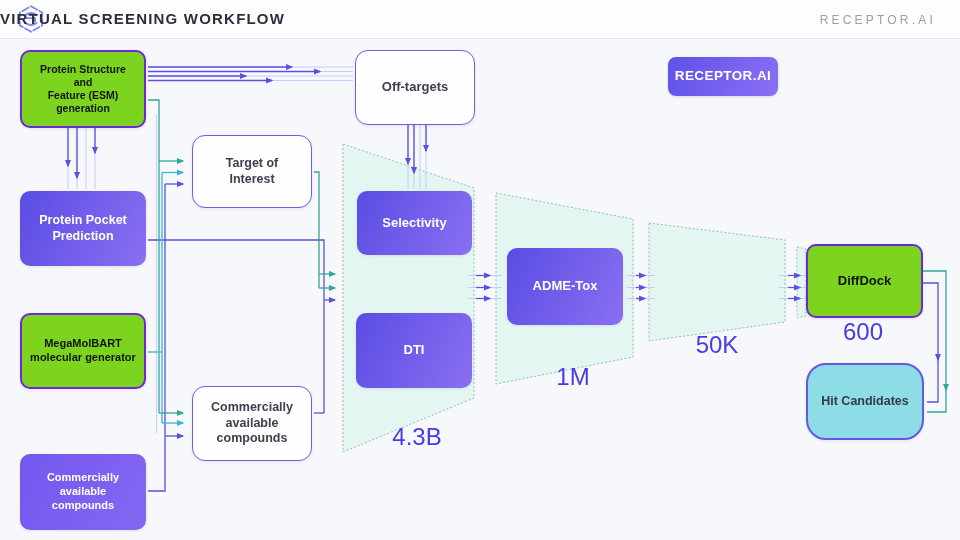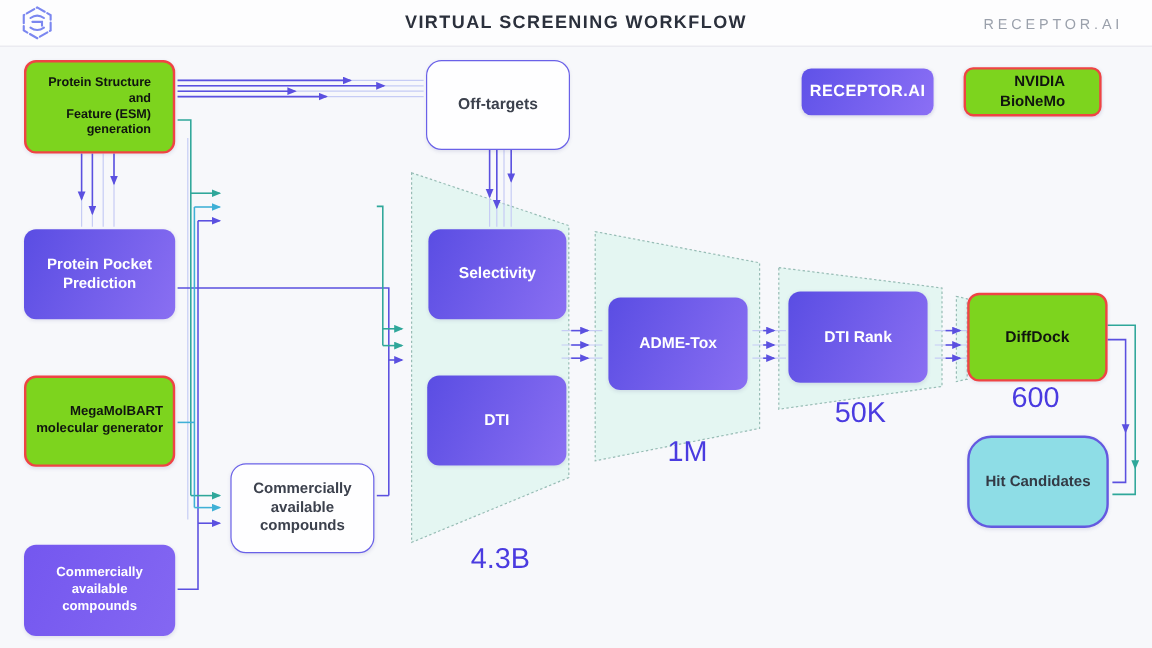--- a/index.html
+++ b/index.html
@@ -7,35 +7,35 @@
     position:relative;width:960px;height:540px;overflow:hidden;
     background:#f7f8fb;font-family:"Liberation Sans",sans-serif;
   }
   
   #header{
     position:absolute;left:0;top:0;width:960px;height:38px;
     background:#fdfdfe;border-bottom:1px solid #e6e7ee;
   }
   #logo{position:absolute;left:14px;top:3px;width:34px;height:32px;}
   #title{
-    position:absolute;left:0;right:0;top:10px;text-align:center;
+    position:absolute;left:0;right:0;top:10px;text-align:left;
     font-size:15px;font-weight:bold;letter-spacing:1.2px;color:#2b303c;
   }
   #brand{
     position:absolute;right:24px;top:13px;
     font-size:12px;letter-spacing:3.2px;color:#9aa0ab;
   }
   
   .node{
     position:absolute;display:flex;align-items:center;justify-content:center;
     text-align:center;font-weight:bold;white-space:pre-line;line-height:1.25;
     box-sizing:border-box;border-radius:10px;
     box-shadow:0 1px 3px rgba(70,70,140,0.12);
   }
-  .green{background:#7dd41e;border:2px solid #ef4444;color:#10150f;text-align:right;}
+  .green{background:#7dd41e;border:2px solid #6d28d9;color:#10150f;}
   .grad{background:linear-gradient(115deg,#5a4de3 0%,#8a6ff2 100%);color:#fff;border:none;}
   .whitebox{background:#fefeff;border:1.6px solid #6a61e8;color:#3c414d;border-radius:13px;}
   .tealbox{background:#8edde6;border:2px solid #6459e0;color:#333a45;border-radius:20px;}
   .badge{border-radius:8px;box-shadow:0 1px 3px rgba(70,70,140,0.18);}
   .badge-purple{background:linear-gradient(115deg,#5f52e8 0%,#8b6ff5 100%);color:#fff;letter-spacing:0.4px;}
   .count{
     position:absolute;width:80px;text-align:center;
     font-size:24px;font-weight:normal;color:#4a3be0;
   }
   #svglayer{position:absolute;left:0;top:0;width:960px;height:540px;}
@@ -158,35 +158,34 @@
 Feature (ESM)
 generation</div>
   <div class="node grad" style="left:20px;top:191px;width:126px;height:75px;font-size:12.5px;">Protein Pocket
 Prediction</div>
   <div class="node green" style="left:20px;top:313px;width:126px;height:76px;font-size:11px;">MegaMolBART
 molecular generator</div>
   <div class="node grad" style="left:20px;top:454px;width:126px;height:76px;font-size:11px;background:linear-gradient(115deg,#7457ef,#8467f2);">Commercially
 available
 compounds</div>
 
+  <div class="node whitebox" style="left:192px;top:135px;width:120px;height:73px;font-size:12.5px;">Target of
+Interest</div>
   <div class="node whitebox" style="left:355px;top:50px;width:120px;height:75px;font-size:13px;">Off-targets</div>
   <div class="node whitebox" style="left:192px;top:386px;width:120px;height:75px;font-size:12.5px;">Commercially
 available
 compounds</div>
 
   <div class="node badge badge-purple" style="left:668px;top:57px;width:110px;height:39px;font-size:13.5px;">RECEPTOR.AI</div>
-  <div class="node badge green" style="left:803px;top:56px;width:115px;height:41px;font-size:12.5px;border-radius:8px;">NVIDIA
-BioNeMo</div>
 
-  <div class="node grad" style="left:357px;top:191px;width:115px;height:75px;font-size:13px;">Selectivity</div>
+  <div class="node grad" style="left:357px;top:191px;width:115px;height:64px;font-size:13px;">Selectivity</div>
   <div class="node grad" style="left:356px;top:313px;width:116px;height:75px;font-size:13px;">DTI</div>
   <div class="node grad" style="left:507px;top:248px;width:116px;height:77px;font-size:13px;text-align:right;">ADME-Tox</div>
-  <div class="node grad" style="left:657px;top:243px;width:116px;height:76px;font-size:13px;">DTI Rank</div>
 
   <div class="node green" style="left:806px;top:244px;width:117px;height:74px;font-size:13px;">DiffDock</div>
   <div class="node tealbox" style="left:806px;top:363px;width:118px;height:77px;font-size:12.5px;">Hit Candidates</div>
 
-  <div class="count" style="left:377px;top:452px;">4.3B</div>
+  <div class="count" style="left:377px;top:423px;">4.3B</div>
   <div class="count" style="left:533px;top:363px;">1M</div>
   <div class="count" style="left:677px;top:331px;">50K</div>
   <div class="count" style="left:823px;top:318px;">600</div>
 
 </div>
 
 </body></html>

